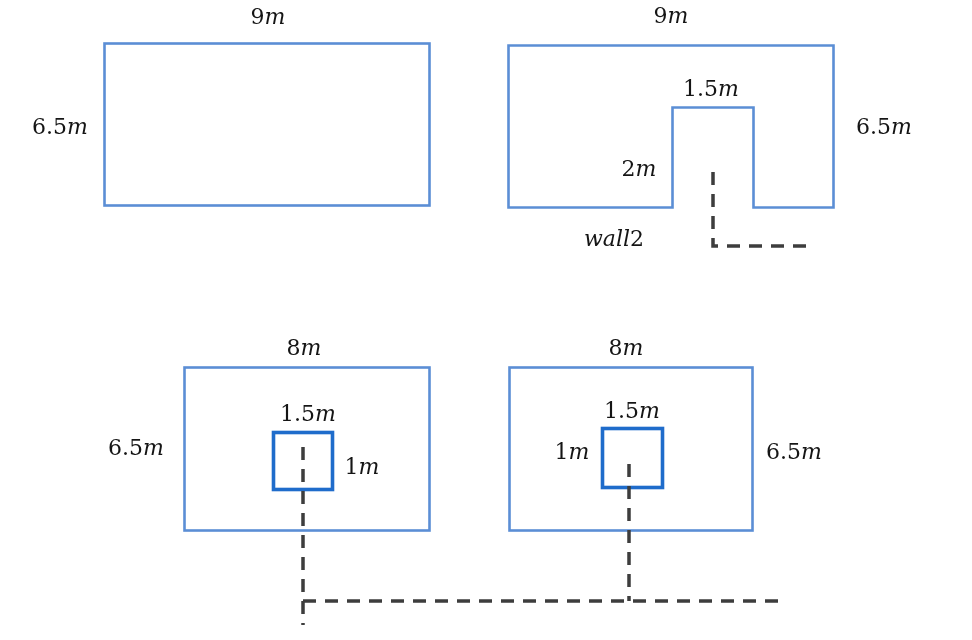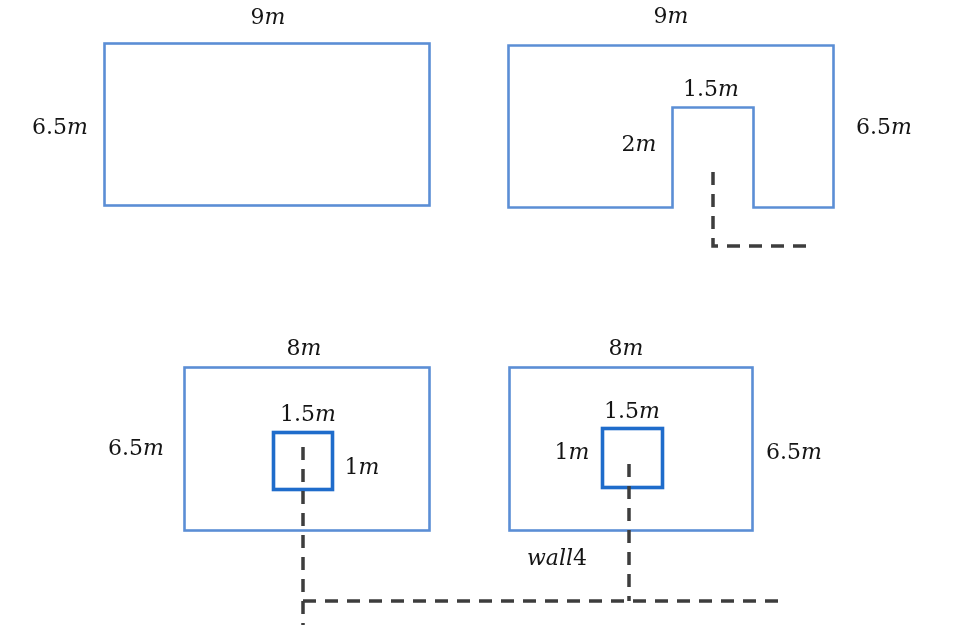--- a/index.html
+++ b/index.html
@@ -56,27 +56,27 @@
     <line x1="629" y1="464" x2="629" y2="601" stroke-width="3.5" stroke-dasharray="13 9" stroke="#3d3d3d"></line>
 
     <line x1="303" y1="601" x2="783" y2="601" stroke-width="3.5" stroke-dasharray="13 9" stroke="#3d3d3d"></line>
   </svg>
 
   <div class="label mathtext" style="left:268px; top:17px">9<i>m</i></div>
   <div class="label mathtext" style="left:60px; top:127px">6.5<i>m</i></div>
 
   <div class="label mathtext" style="left:671px; top:16px">9<i>m</i></div>
   <div class="label mathtext" style="left:711px; top:89px">1.5<i>m</i></div>
-  <div class="label mathtext" style="left:639px; top:144px">2<i>m</i></div>
+  <div class="label mathtext" style="left:639px; top:169px">2<i>m</i></div>
   <div class="label mathtext" style="left:884px; top:127px">6.5<i>m</i></div>
+  <div class="label mathtext" style="left:614px; top:239px"><i>wall</i>2</div>
 
   <div class="label mathtext" style="left:304px; top:348px">8<i>m</i></div>
   <div class="label mathtext" style="left:136px; top:448px">6.5<i>m</i></div>
   <div class="label mathtext" style="left:308px; top:414px">1.5<i>m</i></div>
   <div class="label mathtext" style="left:362px; top:467px">1<i>m</i></div>
 
   <div class="label mathtext" style="left:626px; top:348px">8<i>m</i></div>
   <div class="label mathtext" style="left:632px; top:411px">1.5<i>m</i></div>
   <div class="label mathtext" style="left:572px; top:452px">1<i>m</i></div>
   <div class="label mathtext" style="left:794px; top:452px">6.5<i>m</i></div>
-  <div class="label mathtext" style="left:557px; top:558px"><i>wall</i>4</div>
 
 </div>
 
 </body></html>

